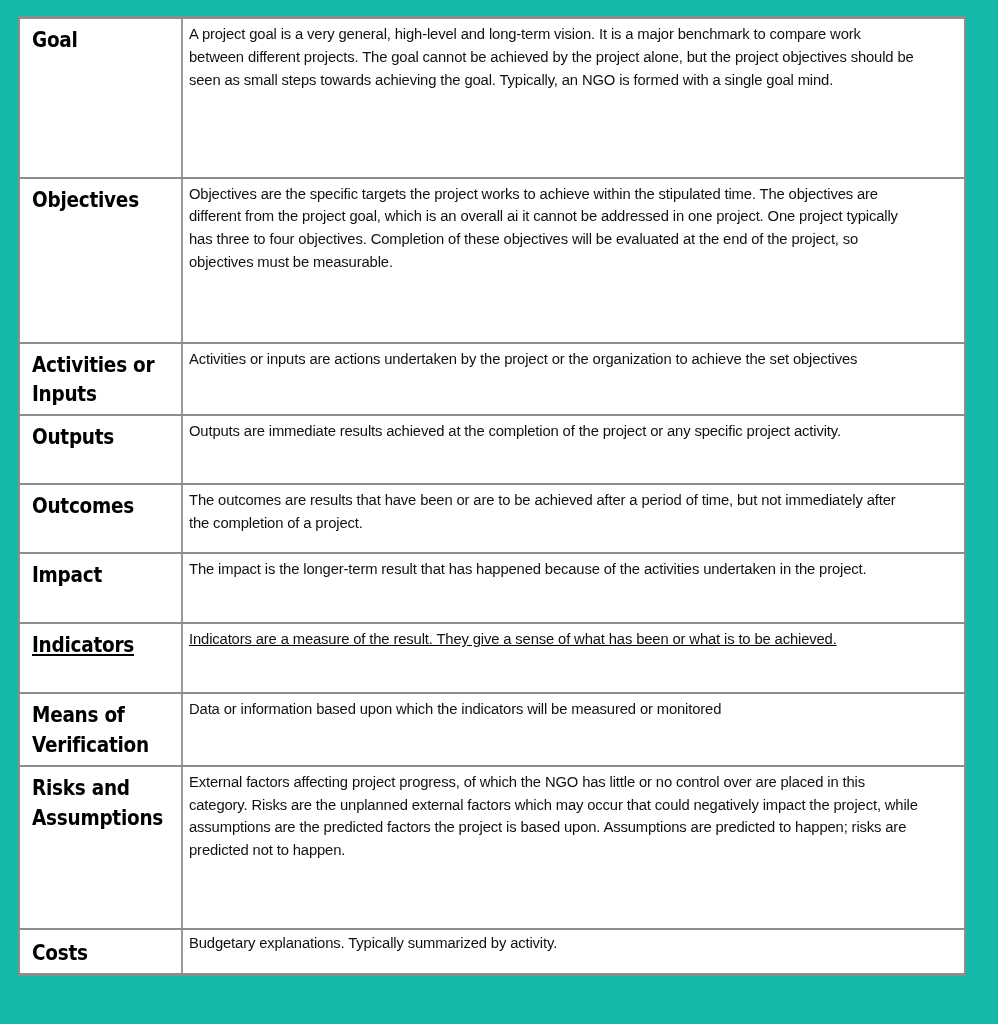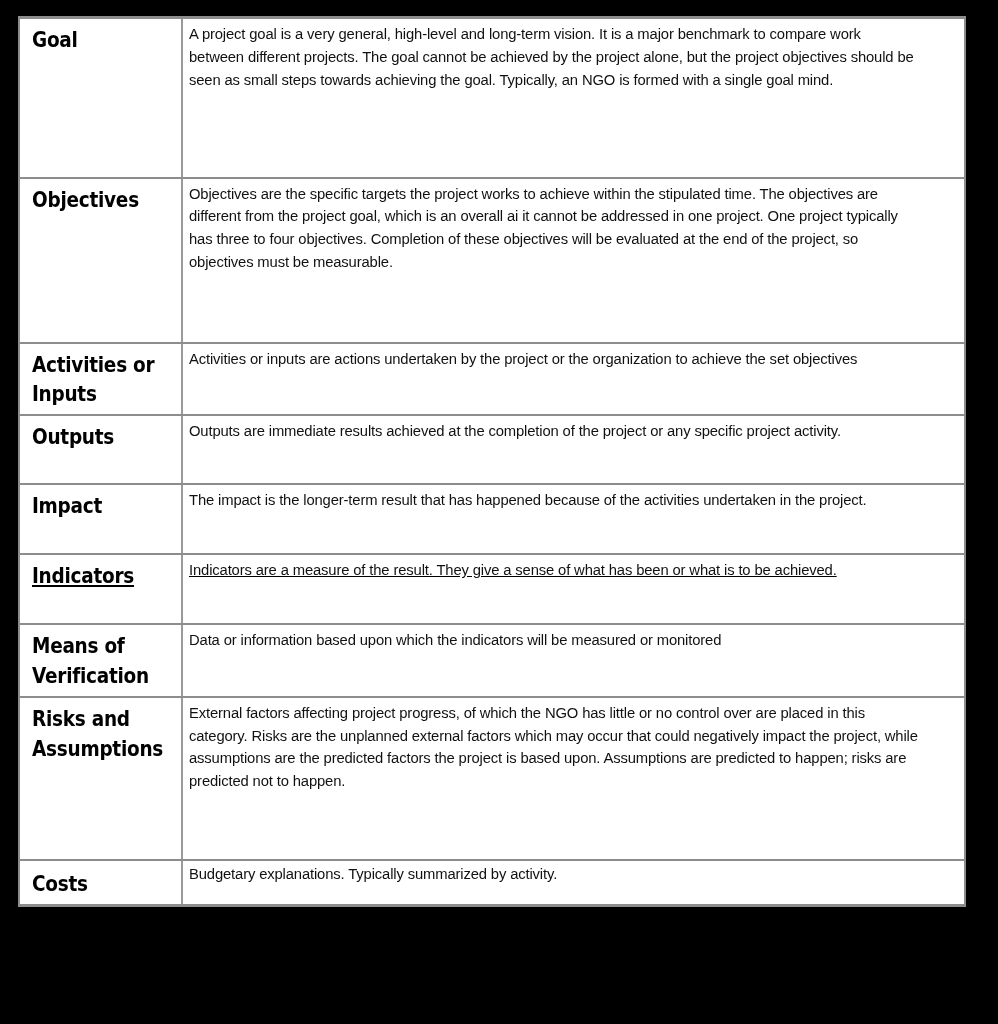--- a/index.html
+++ b/index.html
@@ -12,21 +12,21 @@
     height: 1024px;
     overflow: hidden;
     font-family: "Liberation Sans", "DejaVu Sans", sans-serif;
     color: #000000;
   }
 
   #page {
     position: relative;
     width: 998px;
     height: 1024px;
-    background: #000000;
+    background: #14b8a6;
   }
 
   
   #glossary-table {
     position: absolute;
     left: 18px;
     top: 16px;
     width: 948px;
     border-collapse: collapse;
     table-layout: fixed;
@@ -146,20 +146,28 @@
 
       <tr data-row="3">
         <td class="term-cell">
           <div class="term-label">Outputs</div>
         </td>
         <td class="def-cell">
           <div class="def-text">Outputs are immediate results achieved at the completion of the project or any specific project activity.</div>
         </td>
       </tr>
 
+      <tr data-row="4">
+        <td class="term-cell">
+          <div class="term-label">Outcomes</div>
+        </td>
+        <td class="def-cell">
+          <div class="def-text">The outcomes are results that have been or are to be achieved after a period of time, but not immediately after the completion of a project.</div>
+        </td>
+      </tr>
 
       <tr data-row="5">
         <td class="term-cell">
           <div class="term-label">Impact</div>
         </td>
         <td class="def-cell">
           <div class="def-text">The impact is the longer-term result that has happened because of the activities undertaken in the project.</div>
         </td>
       </tr>
 

